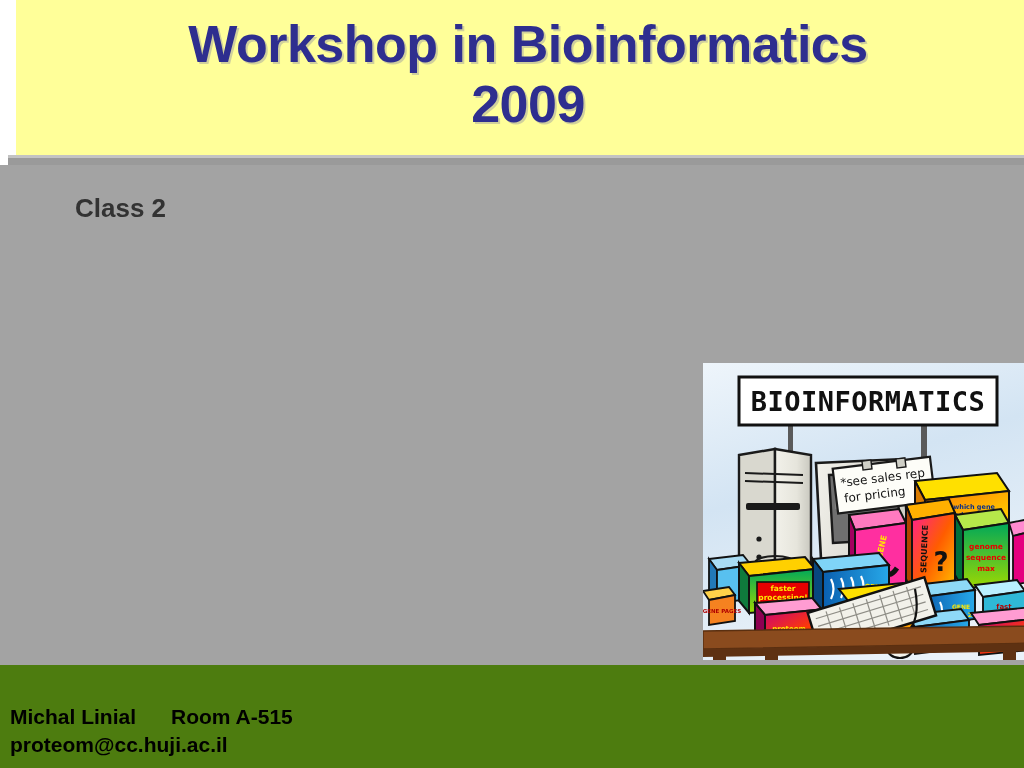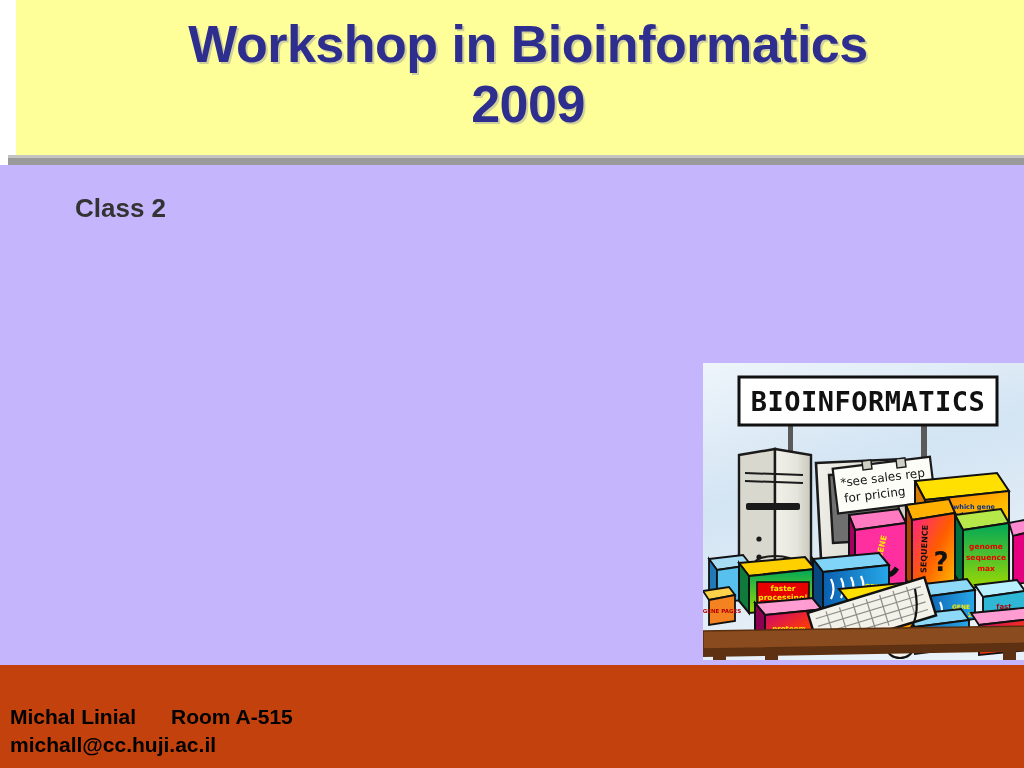--- a/index.html
+++ b/index.html
@@ -59,21 +59,21 @@
     box-sizing: border-box;
   }
 
   
   .body-area {
     position: absolute;
     left: 0;
     top: 165px;
     width: 1024px;
     height: 500px;
-    background: #c4b5fd;
+    background: #a3a3a3;
   }
   .class-label {
     position: absolute;
     left: 75px;
     top: 28px;
     font-family: "Liberation Sans", sans-serif;
     font-weight: bold;
     font-size: 26px;
     color: #333333;
   }
@@ -93,21 +93,21 @@
     height: 297px;
   }
 
   
   .footer-band {
     position: absolute;
     left: 0;
     top: 665px;
     width: 1024px;
     height: 103px;
-    background: #c2410c;
+    background: #4d7c0f;
   }
   .footer-line {
     position: absolute;
     left: 10px;
     font-family: "Liberation Sans", sans-serif;
     font-weight: bold;
     font-size: 21px;
     color: #000000;
     white-space: pre;
   }
@@ -337,16 +337,16 @@
         <polygon points="0,286 337,280 337,288 0,294" fill="#5e3112"></polygon>
         <rect x="10" y="288" width="13" height="9" fill="#5e3112"></rect>
         <rect x="62" y="287" width="13" height="10" fill="#5e3112"></rect>
         <rect x="300" y="285" width="13" height="12" fill="#5e3112"></rect>
       </g>
     </svg>
   </div>
 
   <div class="footer-band">
     <div class="footer-line footer-line1">Michal Linial      Room A-515</div>
-    <div class="footer-line footer-line2">michall@cc.huji.ac.il</div>
+    <div class="footer-line footer-line2">proteom@cc.huji.ac.il</div>
   </div>
 
 </div>
 
 </body></html>

